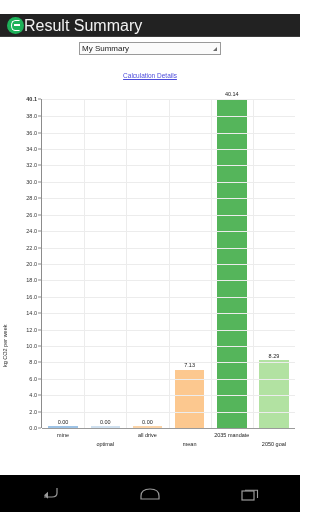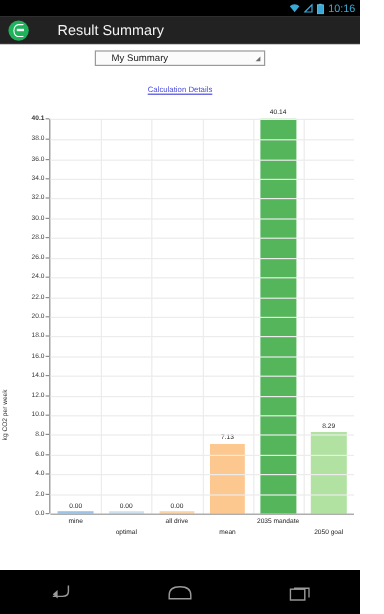--- a/index.html
+++ b/index.html
@@ -39,31 +39,31 @@
     border:1.6px solid #ffffff; border-left-color:#ffffff;
     border-radius:50% 0 0 50%/50% 0 0 50%;
     border-right-color:transparent;
     box-sizing:border-box;
   }
   .logo-bar{
     position:absolute; left:7px; top:7.5px; width:6px; height:1.6px;
     background:#fff;
   }
   .appbar-title{
-    color:#f2f2f2; font-size:12px; margin-left:24px; line-height:11px;
+    color:#f2f2f2; font-size:16px; margin-left:0; line-height:11px;
   }
 
   
   .content { position:absolute; top:37px; left:0; width:300px; height:438px; background:#fff; }
 
   .select-row { padding-top:5px; display:flex; justify-content:center; }
   .dropdown {
     width:142px; height:13px; border:1px solid #9a9a9a; background:#fbfbfb;
     display:flex; align-items:center; justify-content:space-between;
-    padding:0 2px 0 13px; position:relative;
+    padding:0 2px 0 2px; position:relative;
   }
   .dropdown-label { font-size:8px; color:#1a1a1a; line-height:9px; }
   .dd-arrow {
     width:0; height:0; border-left:4px solid transparent;
     border-bottom:4px solid #6c6c6c; margin-right:1px;
   }
 
   .chart-title {
     text-align:center; font-size:9.5px; font-weight:bold; color:#111;
     margin-top:11px;
@@ -128,33 +128,20 @@
     position:absolute; bottom:0; left:0; width:300px; height:37px; background:#000;
     display:flex; align-items:center; justify-content:space-around;
   }
   .navbtn{ width:46px; height:30px; display:flex; align-items:center; justify-content:center; }
 </style>
 </head>
 <body>
 
 <div id="screen">
 
-  <div class="statusbar">
-    <svg class="sb-ico" width="9" height="8" viewBox="0 0 9 8">
-      <path d="M0.5 2.2 A5.5 5.5 0 0 1 8.5 2.2 L4.5 7.2 Z" fill="#3aa8d4"></path>
-    </svg>
-    <svg class="sb-ico" width="8" height="8" viewBox="0 0 8 8">
-      <path d="M7 1 L7 7 L1 7 Z" fill="none" stroke="#3aa8d4" stroke-width="1"></path>
-    </svg>
-    <svg class="sb-ico" width="6" height="9" viewBox="0 0 6 9">
-      <rect x="0.5" y="1" width="5" height="7.5" fill="#3aa8d4" stroke="#6ec7e8" stroke-width="0.7"></rect>
-      <rect x="2" y="0" width="2" height="1" fill="#6ec7e8"></rect>
-    </svg>
-    <div class="sb-clock">10:16</div>
-  </div>
 
   <div class="appbar">
     <div class="logo">
         <span class="logo-bar"></span>
       </div>
     <div class="appbar-title">Result Summary</div>
   </div>
 
   <div class="content">
 

